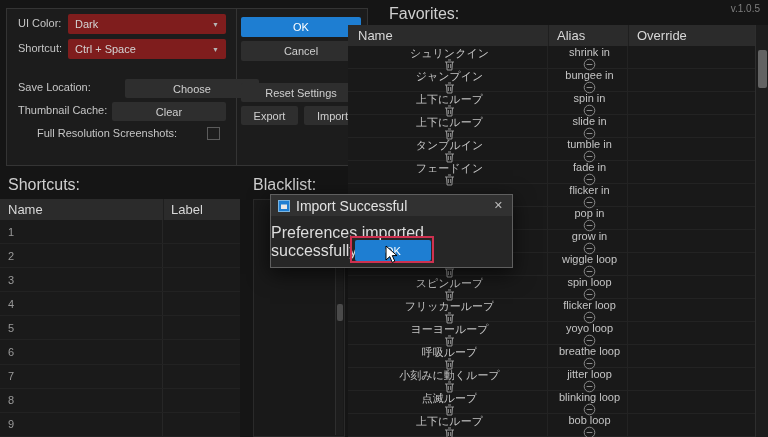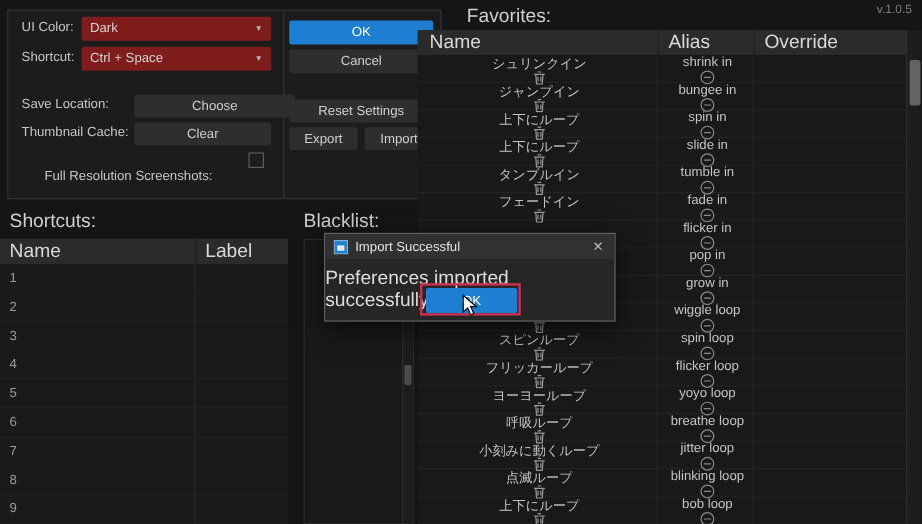--- a/index.html
+++ b/index.html
@@ -28,21 +28,21 @@
   .btn {
     background:#2e2e2e; color:#cfcfcf; border-radius:2px;
     display:flex; align-items:center; justify-content:center;
     font-size:11px; cursor:default; user-select:none;
   }
   .btn-primary { background:#1e7ed2; color:#ffffff; }
 
   .checkbox { width:13px; height:13px; background:#1d1d1d; border:1px solid #5b5b5b; }
 
   
-  .tbl-header { background:#2b2b2b; color:#d8d8d8; display:grid; align-items:center; font-size:16px; }
+  .tbl-header { background:#2b2b2b; color:#d8d8d8; display:grid; align-items:center; font-size:13px; }
   .hdr-cell { display:flex; align-items:center; height:100%; }
   .hdr-cell + .hdr-cell { border-left:1px solid #1f1f1f; }
 
   .shortcuts-header { grid-template-columns:163px 1fr; }
   .shortcuts-body { background:#1a1a1a; overflow:hidden; }
   .shortcut-row { display:grid; grid-template-columns:163px 1fr; height:24.1px; border-bottom:1px solid #222222; }
   .shortcut-num { display:flex; align-items:center; padding-left:8px; color:#9a9a9a; border-right:1px solid #262626; }
 
   .fav-header { grid-template-columns:200px 80px 1fr; }
   .fav-body { background:#191919; overflow:hidden; }
@@ -58,21 +58,21 @@
 
   
   .dialog {
     background:#262626; border:1px solid #5f5f5f; z-index:20;
     box-shadow:0 6px 20px rgba(0,0,0,0.65);
   }
   .dialog-titlebar {
     height:21px; background:#313131; display:flex; align-items:center;
     padding:0 7px; gap:6px;
   }
-  .dialog-title { font-size:11px; color:#e2e2e2; flex:1; }
+  .dialog-title { font-size:14px; color:#e2e2e2; flex:1; }
   .dialog-close { color:#bbbbbb; font-size:11px; cursor:default; padding:0 2px; }
   .dialog-msg { color:#dddddd; font-size:16px; margin-top:8px; }
 
   .annotation { border:2px solid #ce3150; z-index:30; }
   .cursor { z-index:40; pointer-events:none; }
 </style>
 </head>
 <body>
 
 <div class="abs version" style="top:3px; right:8px;">v.1.0.5</div>
@@ -87,26 +87,26 @@
   <span class="caret">▼</span>
 </div>
 
 <span class="abs lbl" style="left:18px; top:42px;">Shortcut:</span>
 <div class="abs dropdown" style="left:68px; top:39px; width:158px;">
   <span>Ctrl + Space</span>
   <span class="caret">▼</span>
 </div>
 
 <span class="abs lbl" style="left:18px; top:81px;">Save Location:</span>
-<div class="abs btn" style="left:112px; top:79px; width:134px; height:19px;">Choose</div>
+<div class="abs btn" style="left:125px; top:79px; width:134px; height:19px;">Choose</div>
 
 <span class="abs lbl" style="left:18px; top:104px;">Thumbnail Cache:</span>
 <div class="abs btn" style="left:112px; top:102px; width:114px; height:19px;">Clear</div>
 
-<span class="abs lbl" style="left:18px; top:141px;padding-left:19px;">Full Resolution Screenshots:</span>
+<span class="abs lbl" style="left:18px; top:127px;padding-left:19px;">Full Resolution Screenshots:</span>
 <div class="abs checkbox" style="left:207px; top:127px;"></div>
 
 <div class="abs btn btn-primary" style="left:241px; top:17px; width:120px; height:20px;">OK</div>
 <div class="abs btn" style="left:241px; top:41px; width:120px; height:20px;">Cancel</div>
 <div class="abs btn" style="left:241px; top:83px; width:120px; height:19px;">Reset Settings</div>
 <div class="abs btn" style="left:241px; top:106px; width:57px; height:19px;">Export</div>
 <div class="abs btn" style="left:304px; top:106px; width:57px; height:19px;">Import</div>
 
 <span class="abs section-lbl" style="left:8px; top:176px;">Shortcuts:</span>
 

